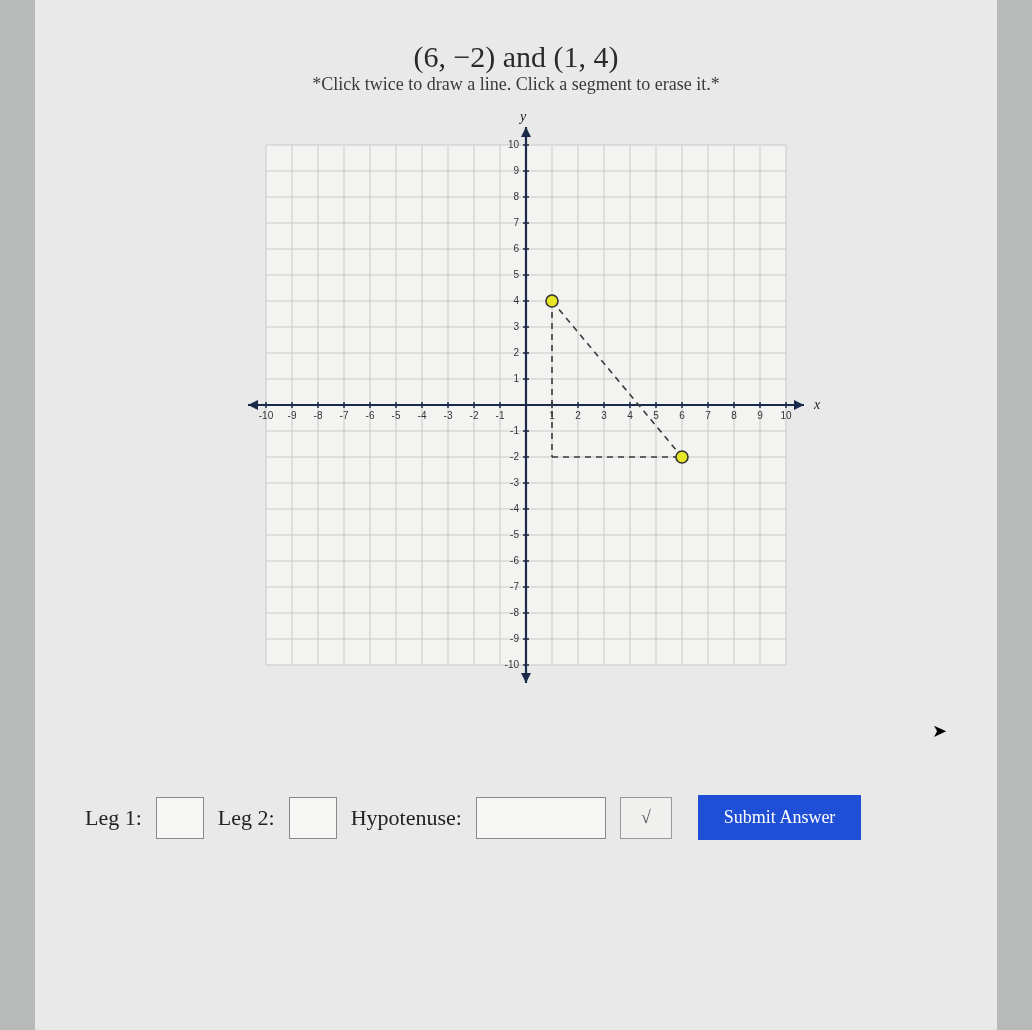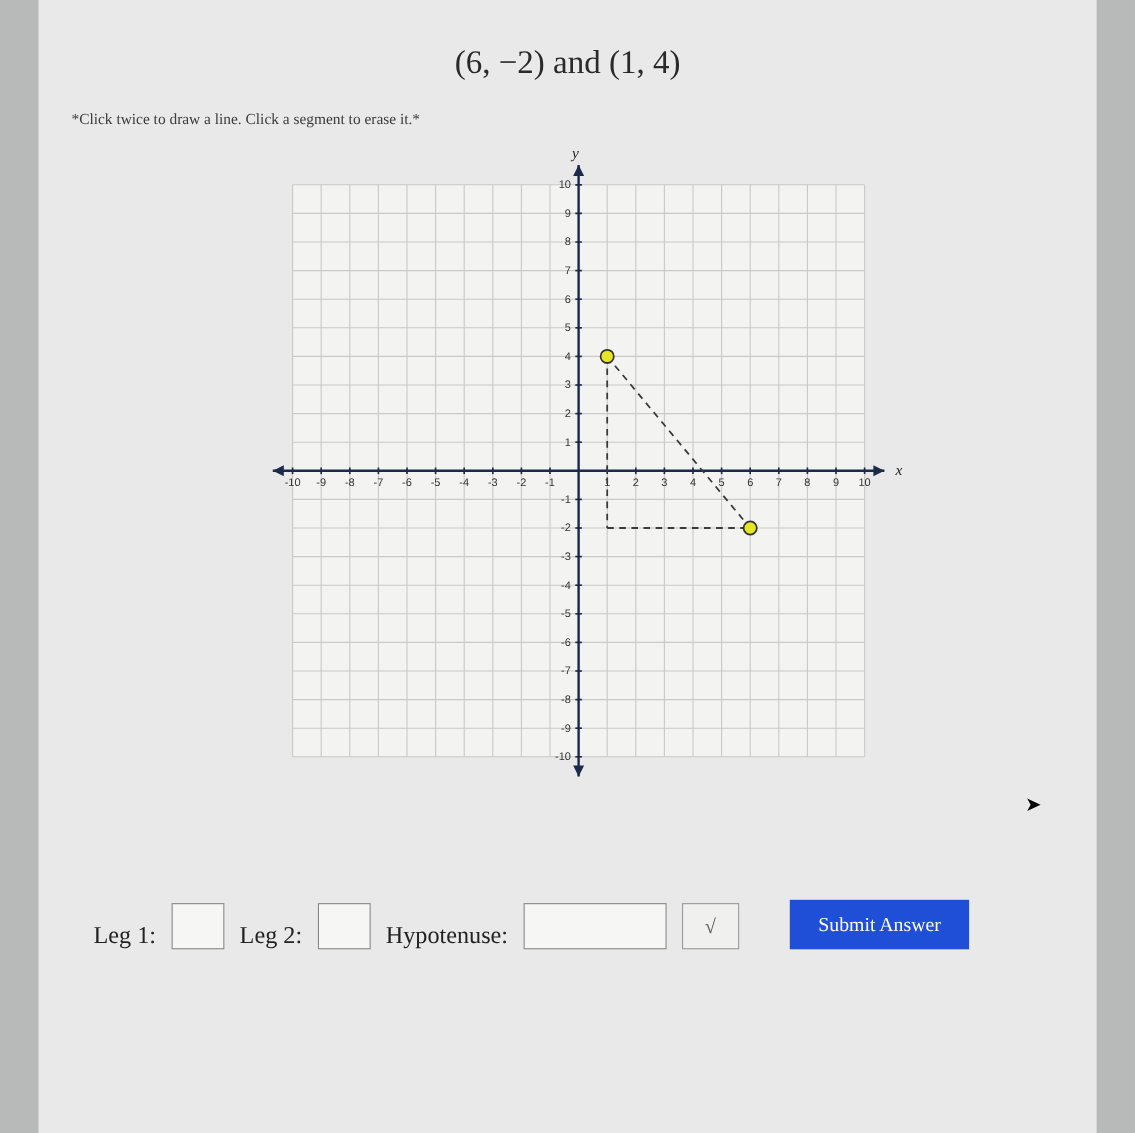--- a/index.html
+++ b/index.html
@@ -16,44 +16,43 @@
     background: #e8e9e8;
     margin: 0 35px;
     height: 1030px;
     padding: 40px 30px 30px 30px;
     position: relative;
   }
   .points-title {
     text-align: center;
     font-size: 30px;
     color: #2a2a2a;
-    margin-bottom: 28px;
     font-family: Georgia, serif;
   }
   .instruction {
-    text-align: left;
-    font-size: 14px;
+    text-align: center;
+    font-size: 18px;
     color: #3a3a3a;
     margin-bottom: 10px;
   }
   .graph-wrap {
     display: flex;
     justify-content: center;
     margin-bottom: 70px;
   }
   .answer-row {
     margin: 0 20px 50px 20px;
     font-size: 20px;
     color: #2a2a2a;
   }
   .answer-row .bold { font-weight: bold; }
   .answer-row .attempt { font-size: 16px; color: #555; margin-left: 6px; }
   .inputs-row {
     display: flex;
-    align-items: flex-end;
+    align-items: center;
     gap: 14px;
     margin: 0 20px;
     font-size: 22px;
   }
   .inputs-row label { color: #222; }
   .small-input {
     width: 48px; height: 42px;
     border: 1px solid #888;
     background: #f6f6f5;
     font-size: 18px;
@@ -78,21 +77,21 @@
     color: #555;
   }
   .submit-btn {
     background: #1f4fd6;
     color: #fff;
     border: none;
     padding: 12px 26px;
     font-size: 18px;
     font-family: Georgia, serif;
     cursor: pointer;
-    margin-left: 32px;
+    margin-left: 12px;
   }
   .cursor-ptr {
     position: absolute;
     right: 50px;
     top: 720px;
     font-size: 18px;
     color: #000;
     pointer-events: none;
   }
 </style>

